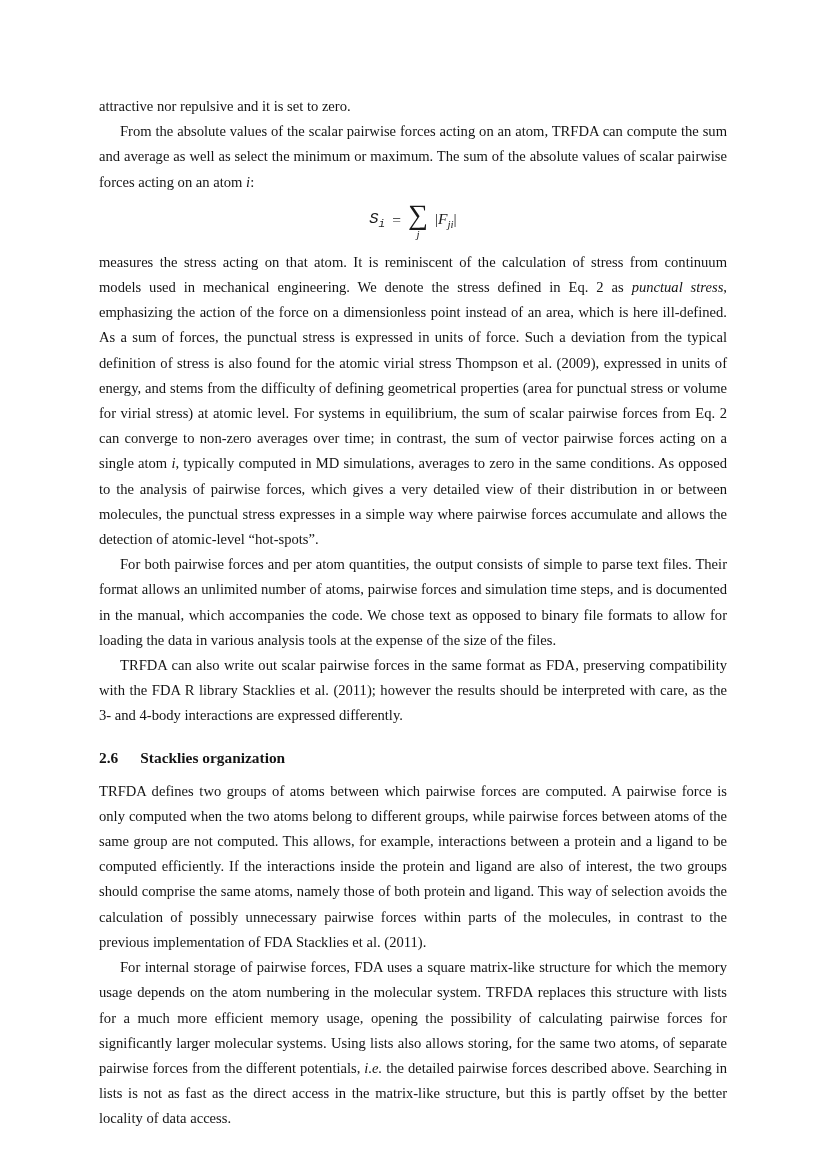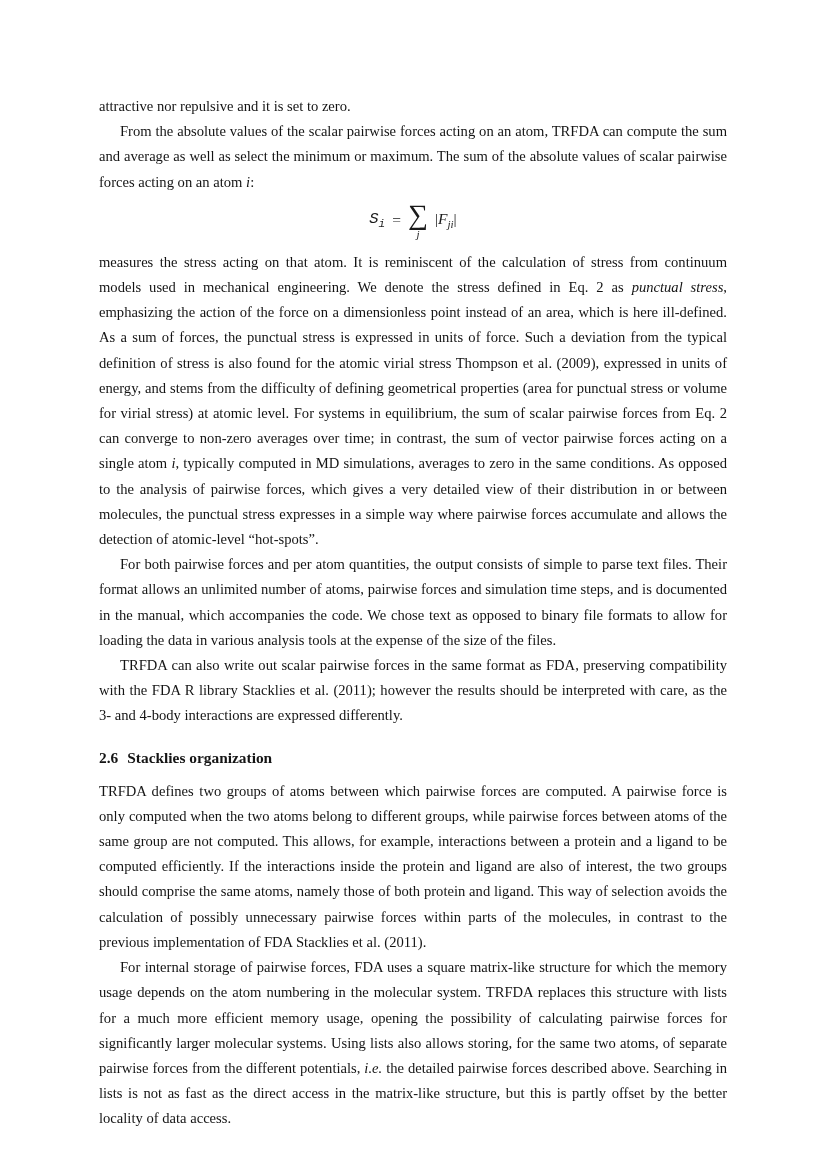--- a/index.html
+++ b/index.html
@@ -36,21 +36,21 @@
   .it {
     font-style: italic;
   }
   .section-heading {
     font-size: 15.4px;
     font-weight: bold;
     line-height: 25px;
     margin: 16px 0 9px 0;
   }
   .h-num {
-    margin-right: 9px;
+    margin-right: 22px;
   }
   
   .equation-row {
     display: flex;
     justify-content: center;
     align-items: center;
     margin: 6px 0 10px 0;
     font-size: 15.5px;
     line-height: normal;
     color: #1a1a1a;

